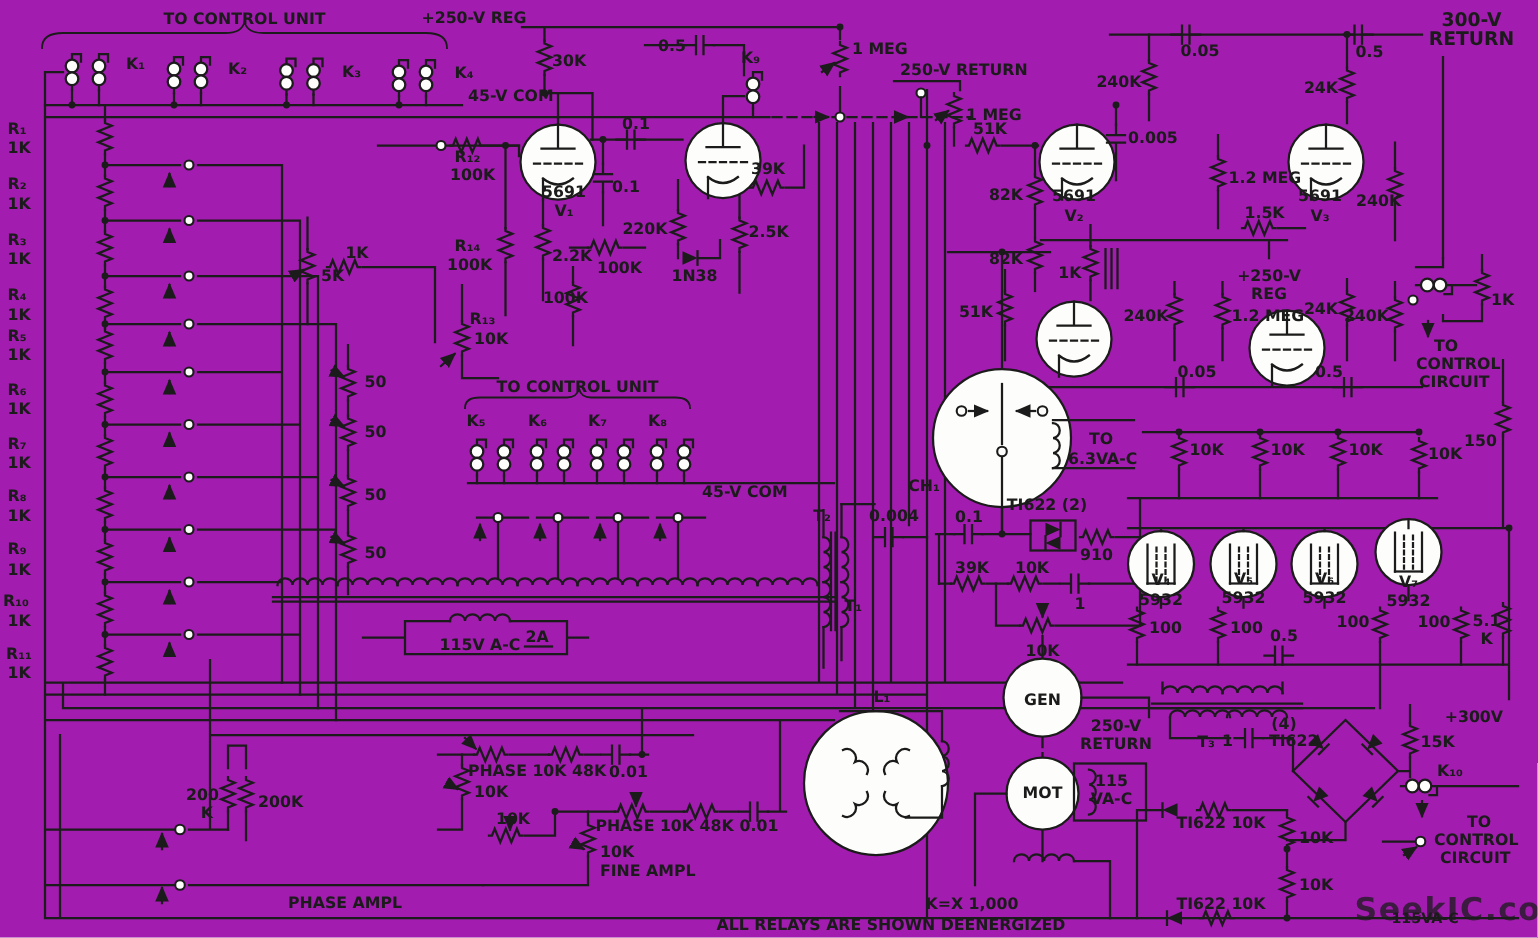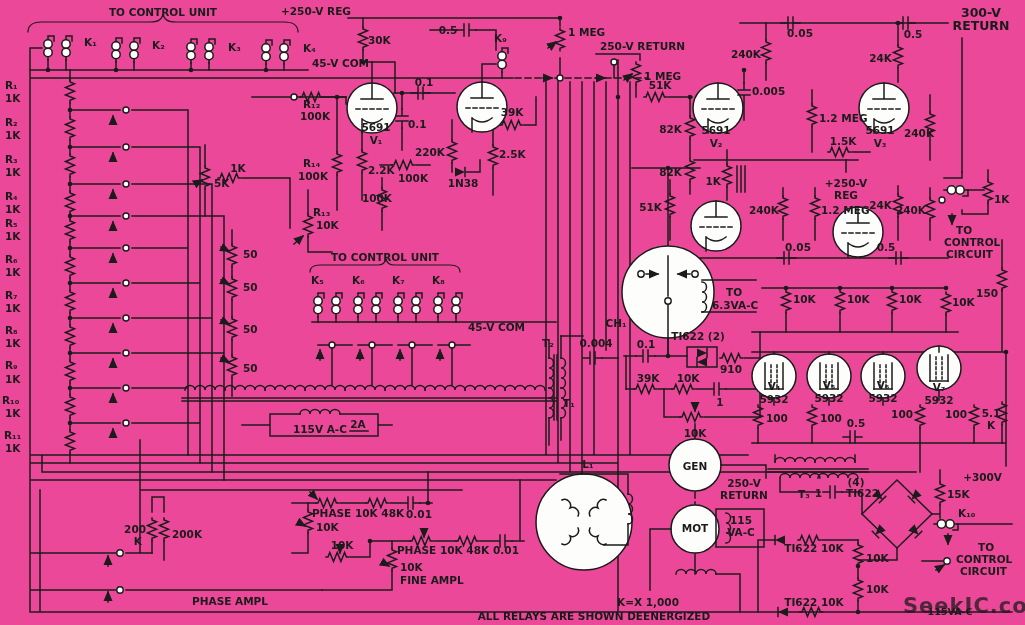--- a/index.html
+++ b/index.html
@@ -1,16 +1,16 @@
 <!DOCTYPE html>
 <html><head>
 <meta charset="utf-8">
 <style>
   html,body{margin:0;padding:0;background:#e8e8e8;}
-  #stage{position:relative;width:1025px;height:625px;background:#ec4899;overflow:hidden;}
+  #stage{position:relative;width:1025px;height:625px;background:#a21caf;overflow:hidden;}
   svg{position:absolute;left:0;top:0;}
   .w{stroke:#1b1b1b;stroke-width:1.5;fill:none;stroke-linecap:square;stroke-linejoin:miter;}
   .thin{stroke-width:1.2;}
   .dash{stroke-dasharray:6 4;}
   .gdash{stroke-dasharray:4 3;}
   .vdash{stroke-dasharray:2.5 2.5;}
   .dot{fill:#1b1b1b;stroke:none;}
   .oc{fill:#fdfdfb;stroke:#1b1b1b;stroke-width:1.4;}
   .tfill{fill:#fdfdfb;}
   text{font-family:"DejaVu Sans","Liberation Sans",sans-serif;font-weight:bold;fill:#1b1b1b;}

